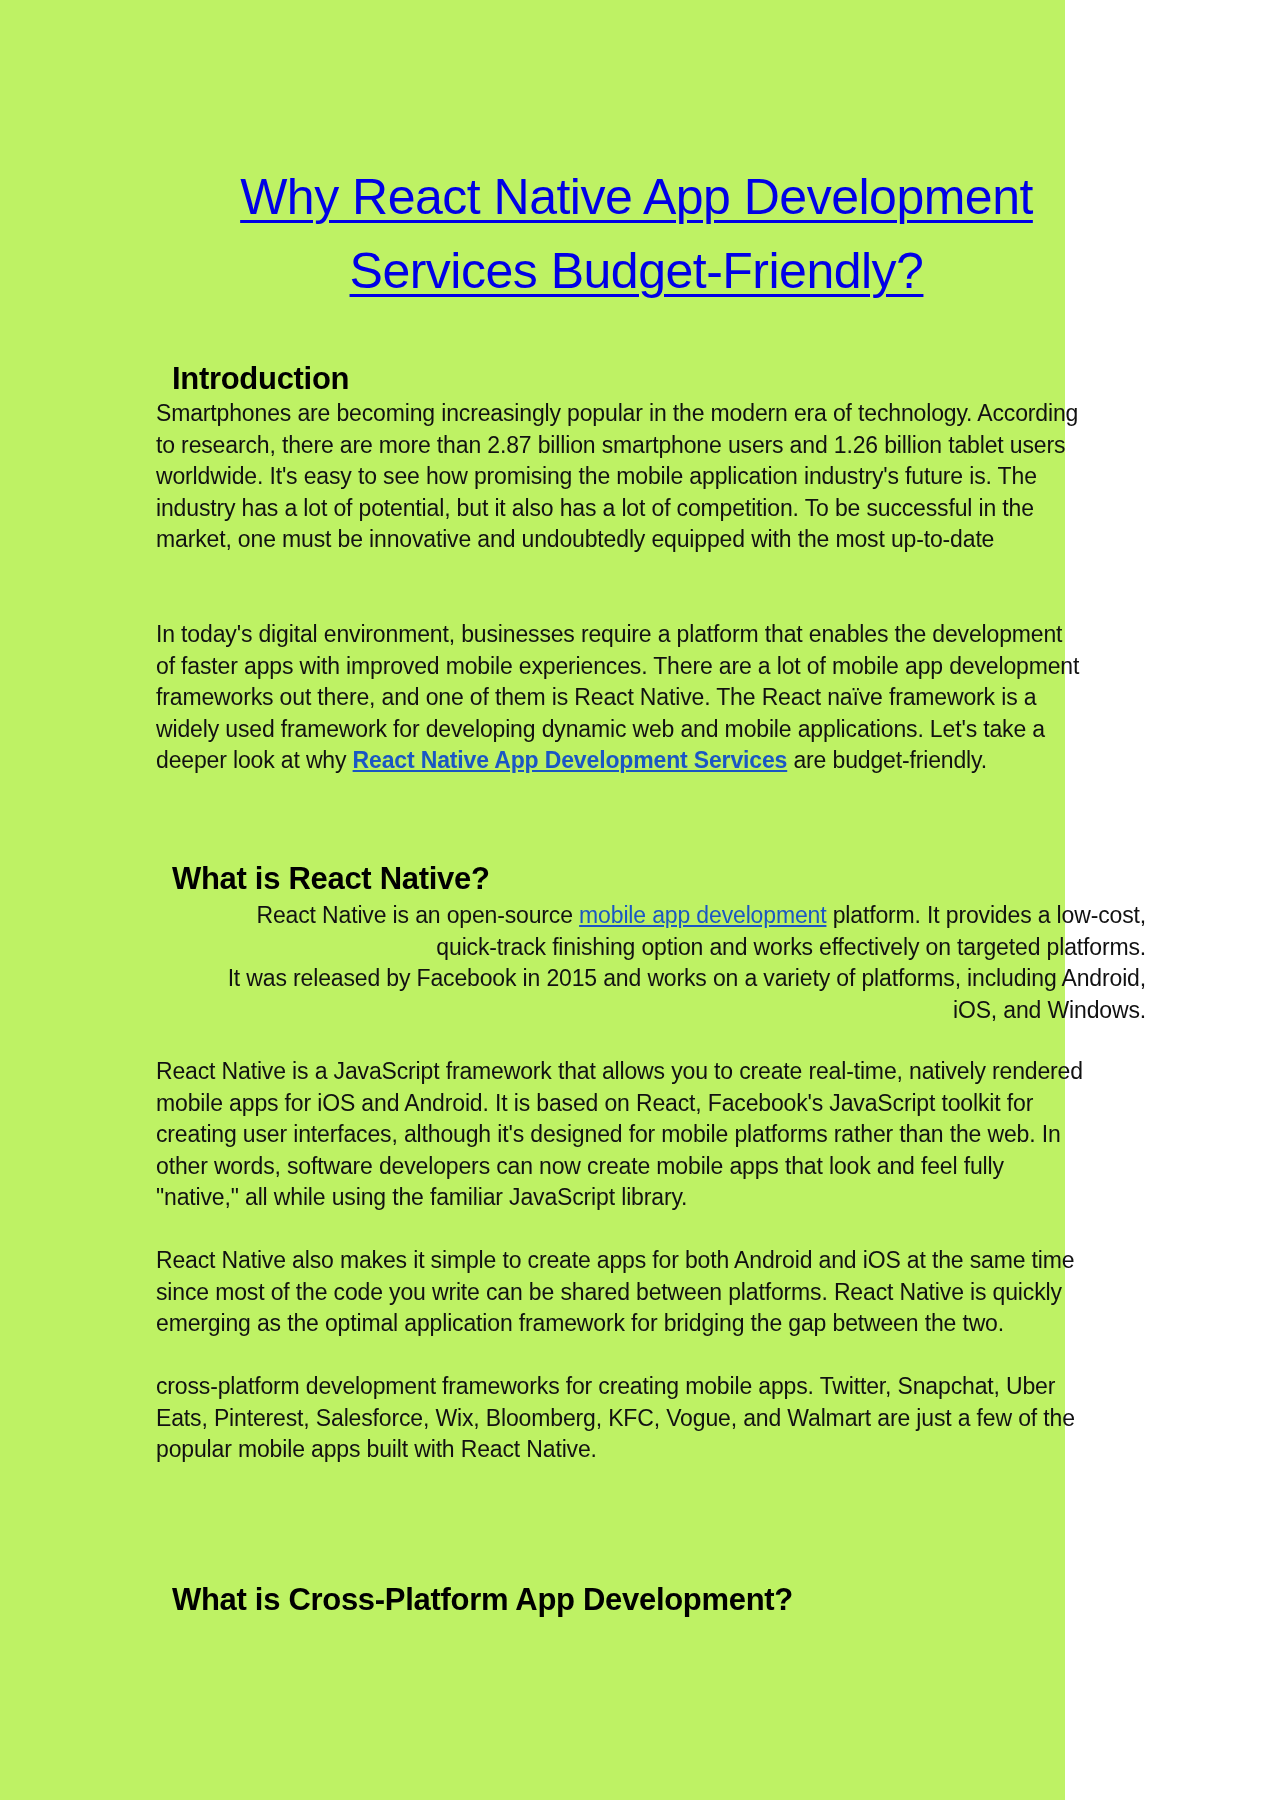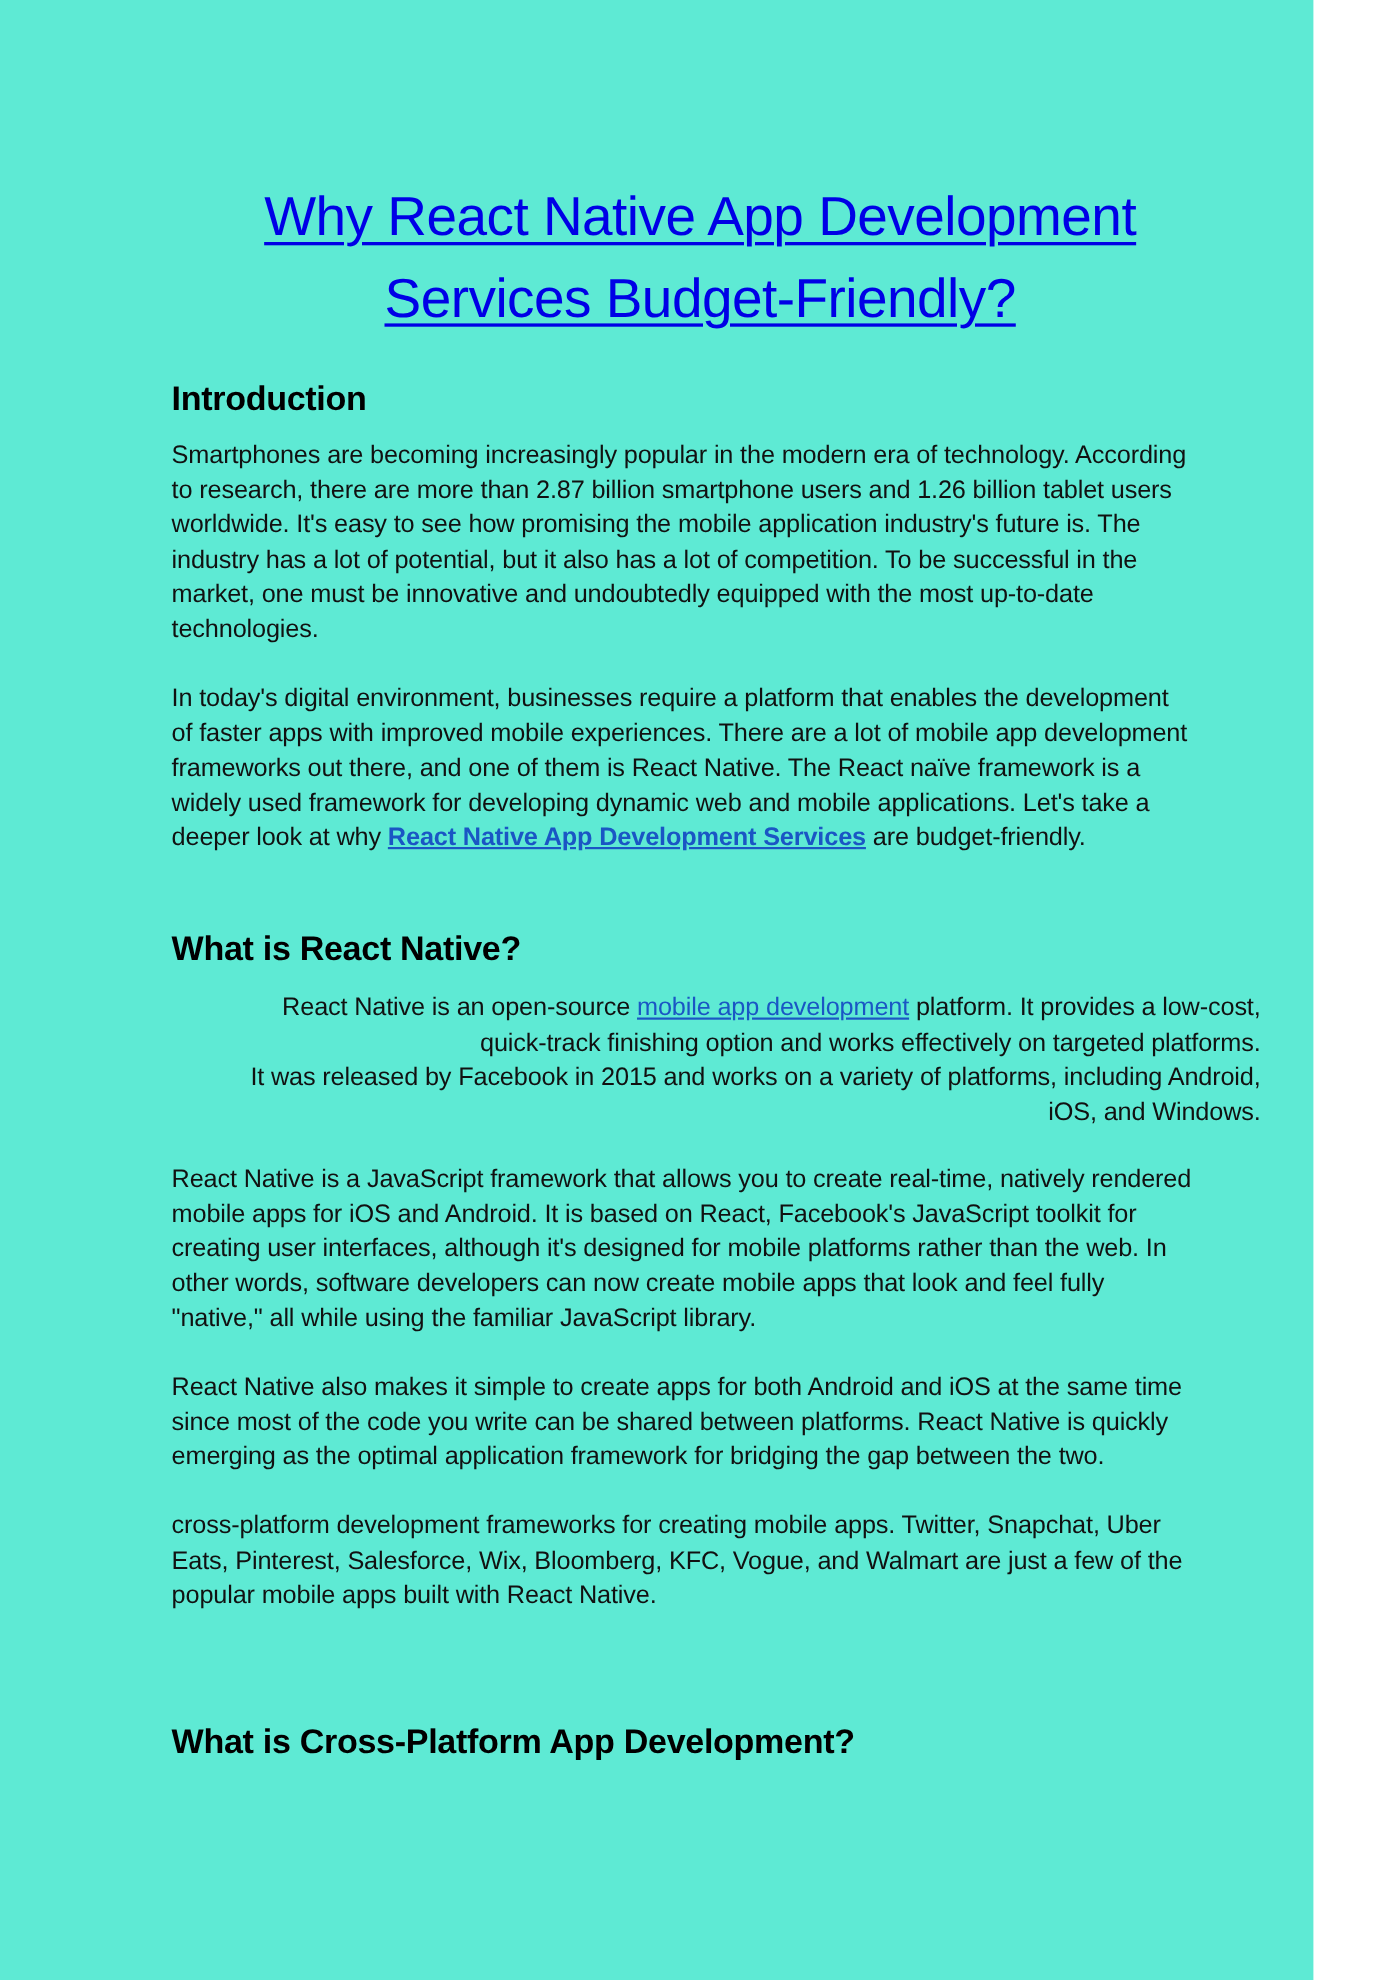--- a/index.html
+++ b/index.html
@@ -1,26 +1,26 @@
 <!DOCTYPE html>
 <html><head>
 <meta charset="utf-8">
 <style>
   html, body { margin: 0; padding: 0; background: #ffffff; }
   body { width: 1273px; height: 1800px; position: relative; overflow: hidden; }
-  .page { position: absolute; left: 0; top: 0; width: 1194px; height: 1800px; background: #5eead4; }
+  .page { position: absolute; left: 0; top: 0; width: 1065px; height: 1800px; background: #bef264; }
   .title {
     position: absolute; left: 0; width: 1273px; top: 160px;
     text-align: center; font-family: "Liberation Sans", sans-serif;
     font-size: 50px; line-height: 74px; color: #0000e6; margin: 0; font-weight: normal;
     letter-spacing: -0.5px;
   }
   .title a { color: #0000e6; text-decoration: underline; text-decoration-thickness: 3px; text-underline-offset: 6px; }
   .h2 {
-    position: absolute; left: 156px; margin: 0;
+    position: absolute; left: 156px; margin: 16px;
     font-family: "Liberation Sans", sans-serif; font-weight: bold;
     font-size: 31px; color: #000; letter-spacing: -0.3px;
   }
   .para {
     position: absolute; left: 156px; width: 990px; margin: 0;
     font-family: "Liberation Sans", sans-serif; font-size: 23px;
     line-height: 31.5px; color: #111; letter-spacing: -0.15px;
     white-space: nowrap;
   }
   .line { display: block; }
@@ -42,21 +42,20 @@
   </h1>
 
   <h2 class="h2" style="top:345px;">Introduction</h2>
 
   <p class="para" style="top:398px;">
     <span class="line">Smartphones are becoming increasingly popular in the modern era of technology. According</span>
     <span class="line">to research, there are more than 2.87 billion smartphone users and 1.26 billion tablet users</span>
     <span class="line">worldwide. It's easy to see how promising the mobile application industry's future is. The</span>
     <span class="line">industry has a lot of potential, but it also has a lot of competition. To be successful in the</span>
     <span class="line">market, one must be innovative and undoubtedly equipped with the most up-to-date</span>
-    <span class="line">technologies.</span>
   </p>
 
   <p class="para" style="top:619px;">
     <span class="line">In today's digital environment, businesses require a platform that enables the development</span>
     <span class="line">of faster apps with improved mobile experiences. There are a lot of mobile app development</span>
     <span class="line">frameworks out there, and one of them is React Native. The React naïve framework is a</span>
     <span class="line">widely used framework for developing dynamic web and mobile applications. Let's take a</span>
     <span class="line"><span>deeper look at why </span><a href="#" class="inline-link bold">React Native App Development Services</a><span> are budget-friendly.</span></span>
   </p>
 

